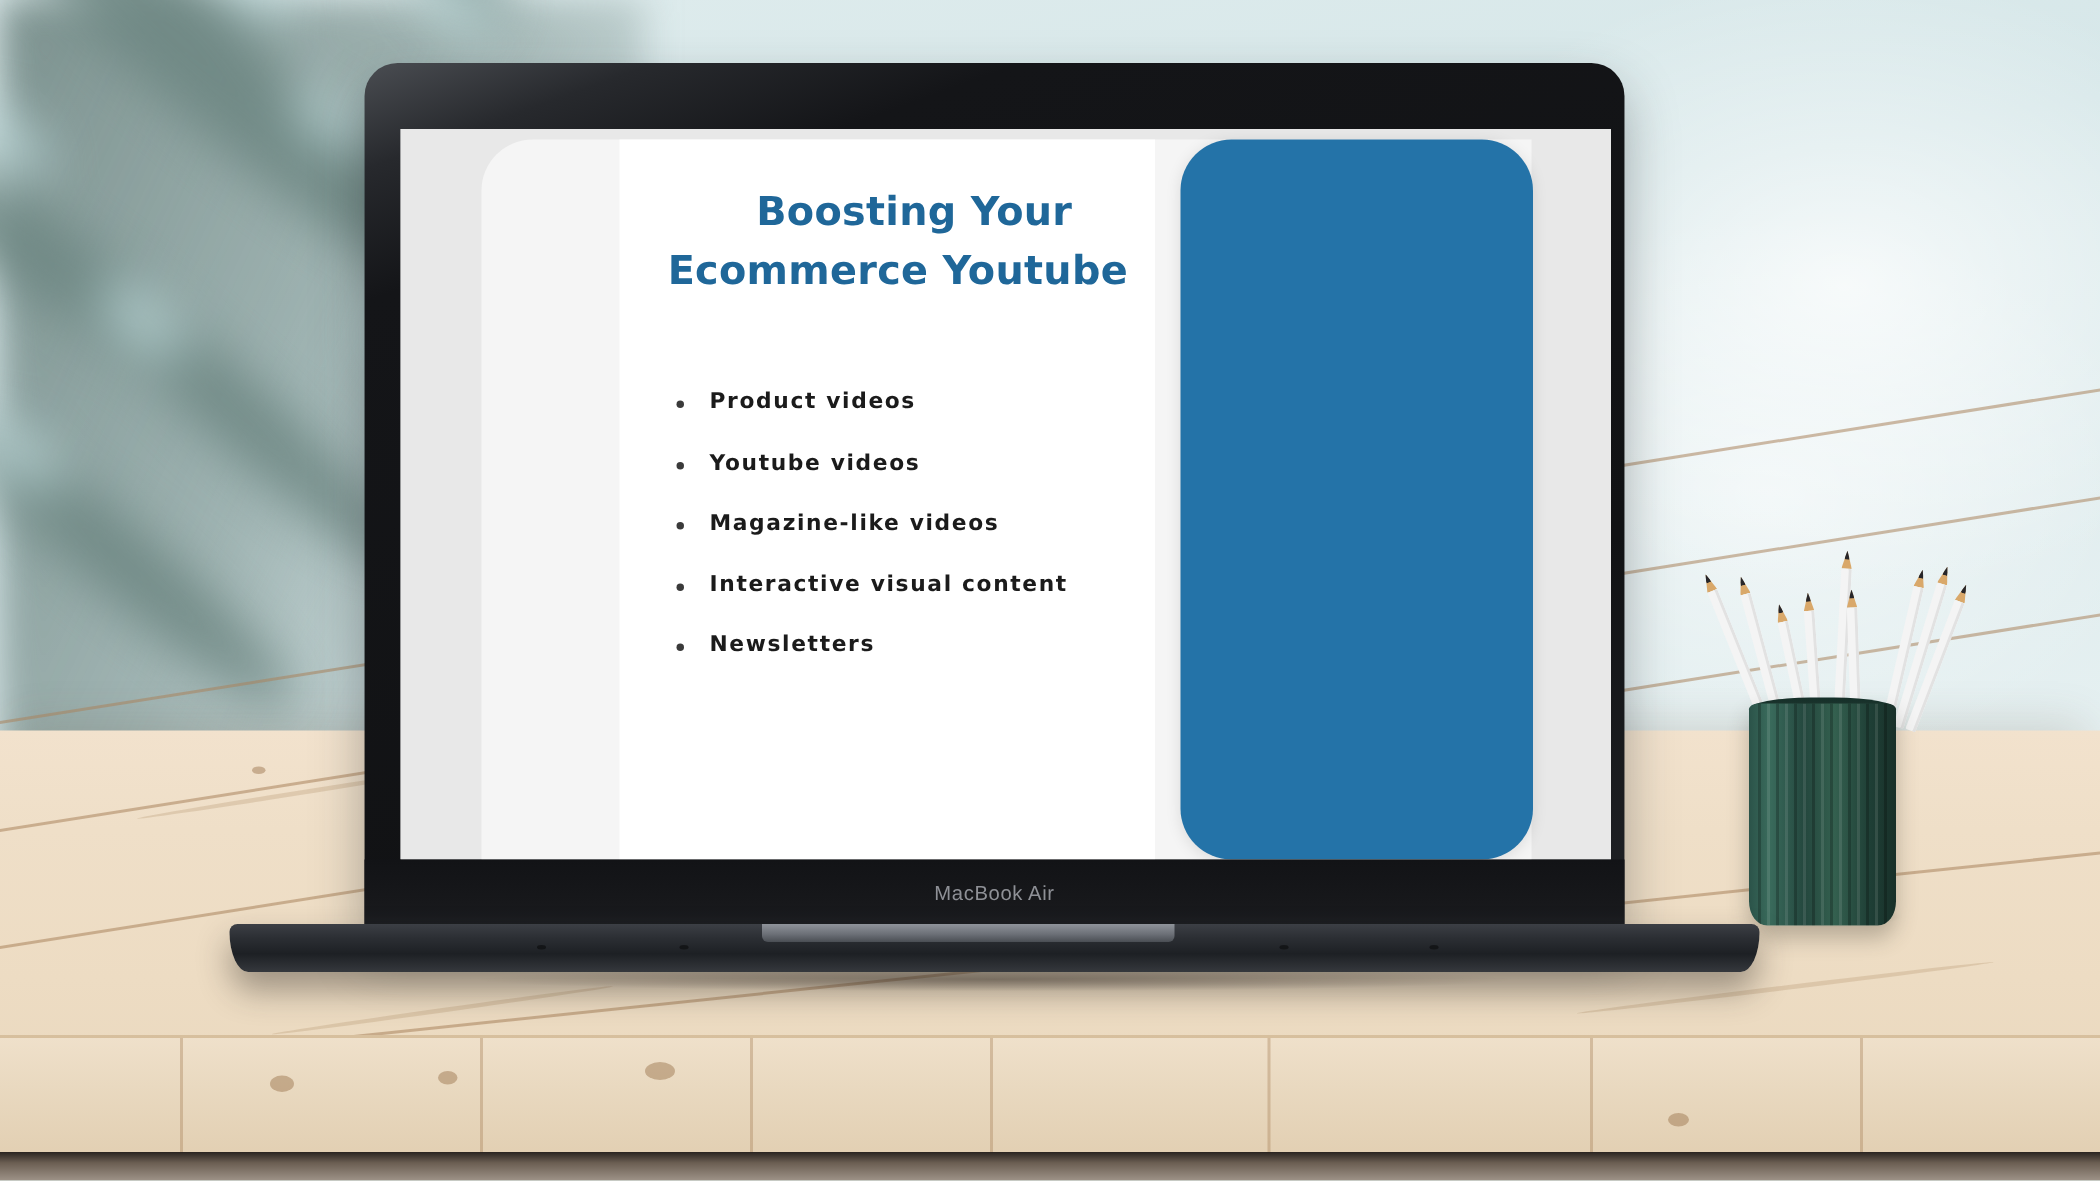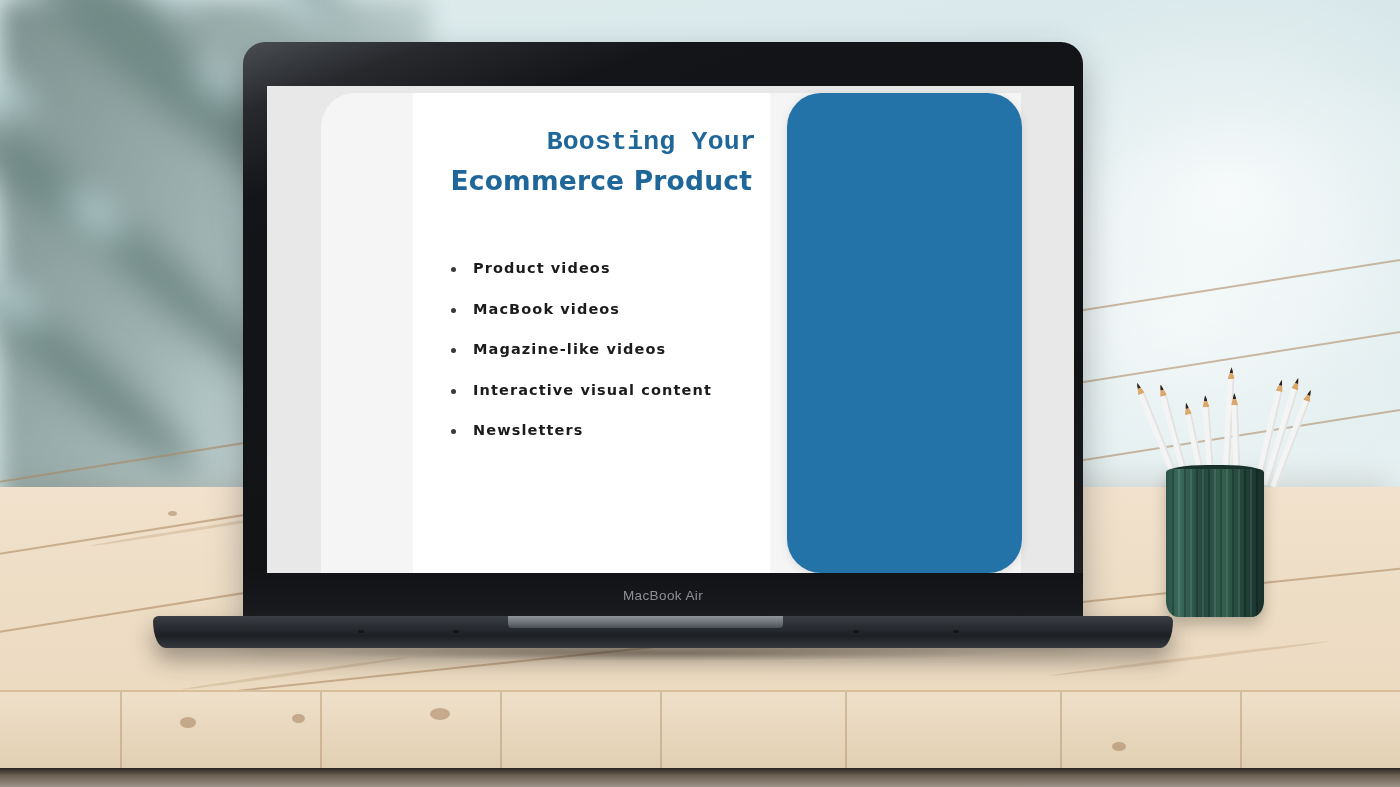--- a/index.html
+++ b/index.html
@@ -108,21 +108,21 @@
   .slide-content{
     position:absolute;left:146px;top:7px;width:357px;height:480px;
     padding:0;box-sizing:border-box;
   }
   .slide-title{
     margin:0;padding:30px 14px 0 22px;
     color:#1f6799;font-size:26.5px;line-height:1.46;font-weight:700;
     letter-spacing:.2px;text-align:right;
     font-family:"DejaVu Sans", sans-serif;
   }
-  .slide-title .l1{display:block;text-align:right;padding-left:28px;font-family:Liberation Mono, monospace;}
+  .slide-title .l1{display:block;text-align:center;padding-left:28px;}
   .slide-title .l2{display:block;text-align:right;padding-right:4px;}
   .bullets{
     list-style:none;margin:0;padding:60px 0 0 34px;
   }
   .bullets li{
     position:relative;color:#1b1b1b;font-size:14.5px;font-weight:700;
     letter-spacing:1.1px;margin-bottom:24.5px;padding-left:26px;
     font-family:"DejaVu Sans", sans-serif;
   }
   .bullets li::before{
@@ -287,25 +287,25 @@
       <div class="screen">
         <div class="slide">
 
           <div class="slide-card"></div>
           <div class="slide-white"></div>
           <div class="blue-panel"></div>
 
           <div class="slide-content">
             <h1 class="slide-title">
               <span class="l1">Boosting Your</span>
-              <span class="l2">Ecommerce Product</span>
+              <span class="l2">Ecommerce Youtube</span>
             </h1>
             <ul class="bullets">
               <li>Product videos</li>
-              <li>MacBook videos</li>
+              <li>Youtube videos</li>
               <li>Magazine-like videos</li>
               <li>Interactive visual content</li>
               <li>Newsletters</li>
             </ul>
           </div>
 
         </div>
       </div>
 
       <div class="chin">

